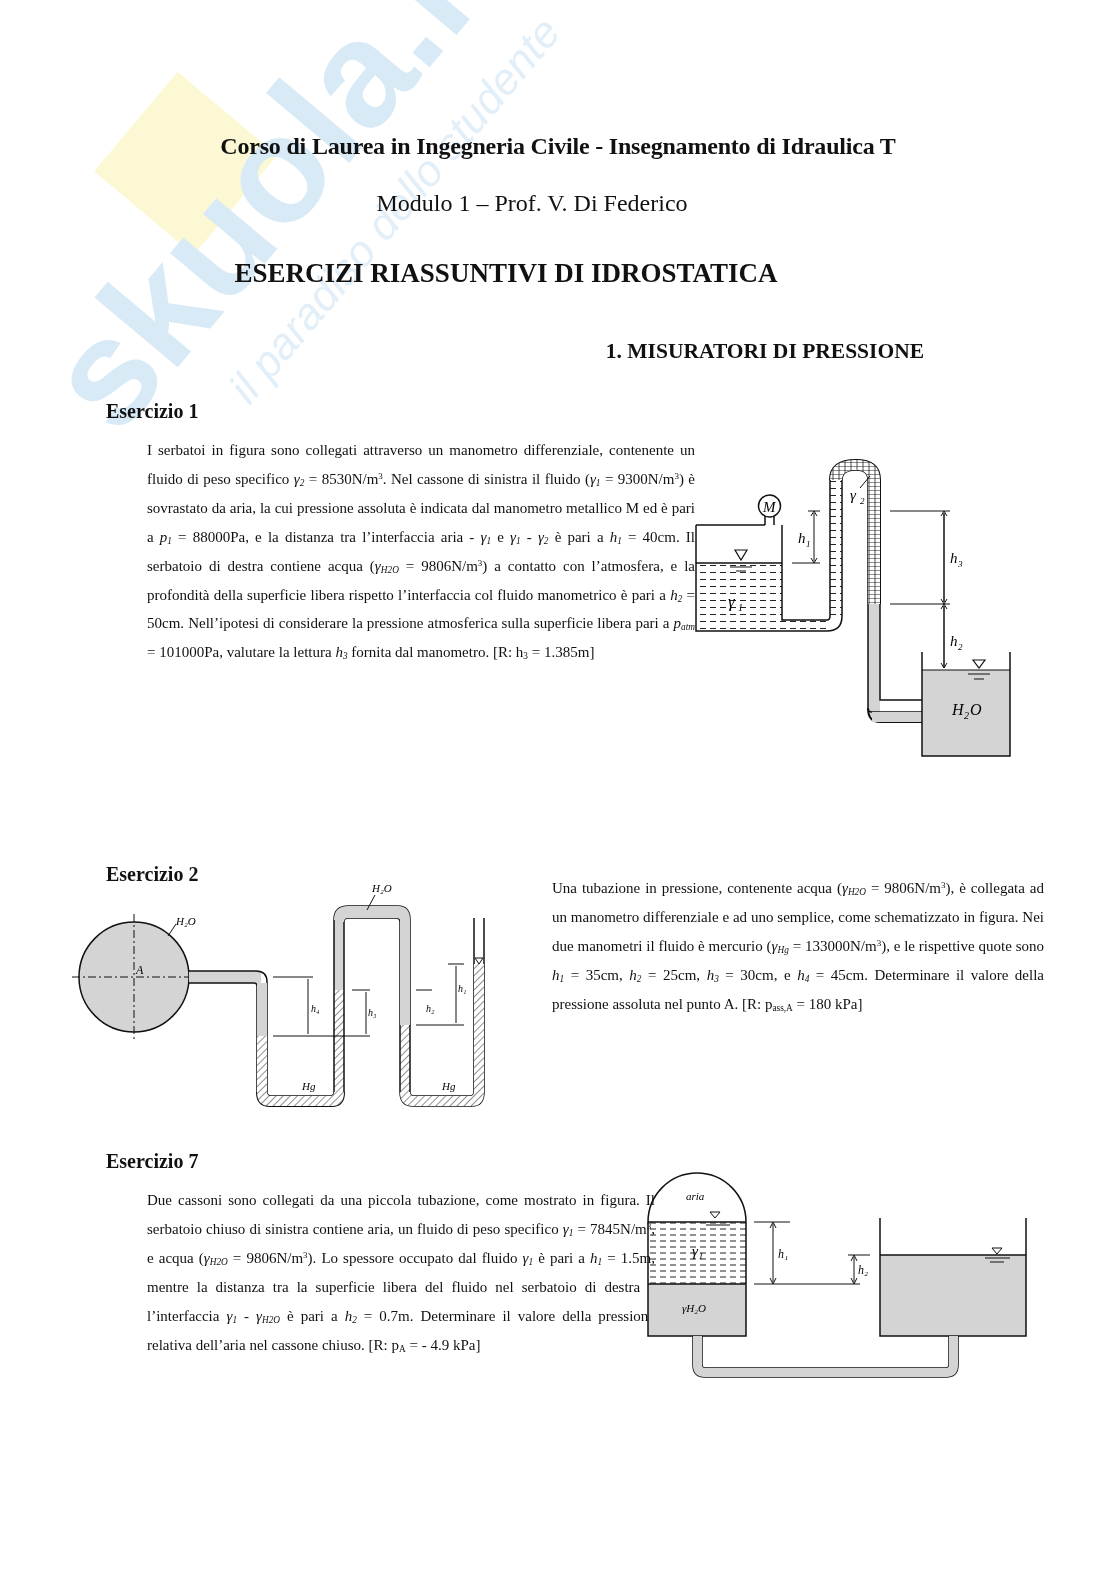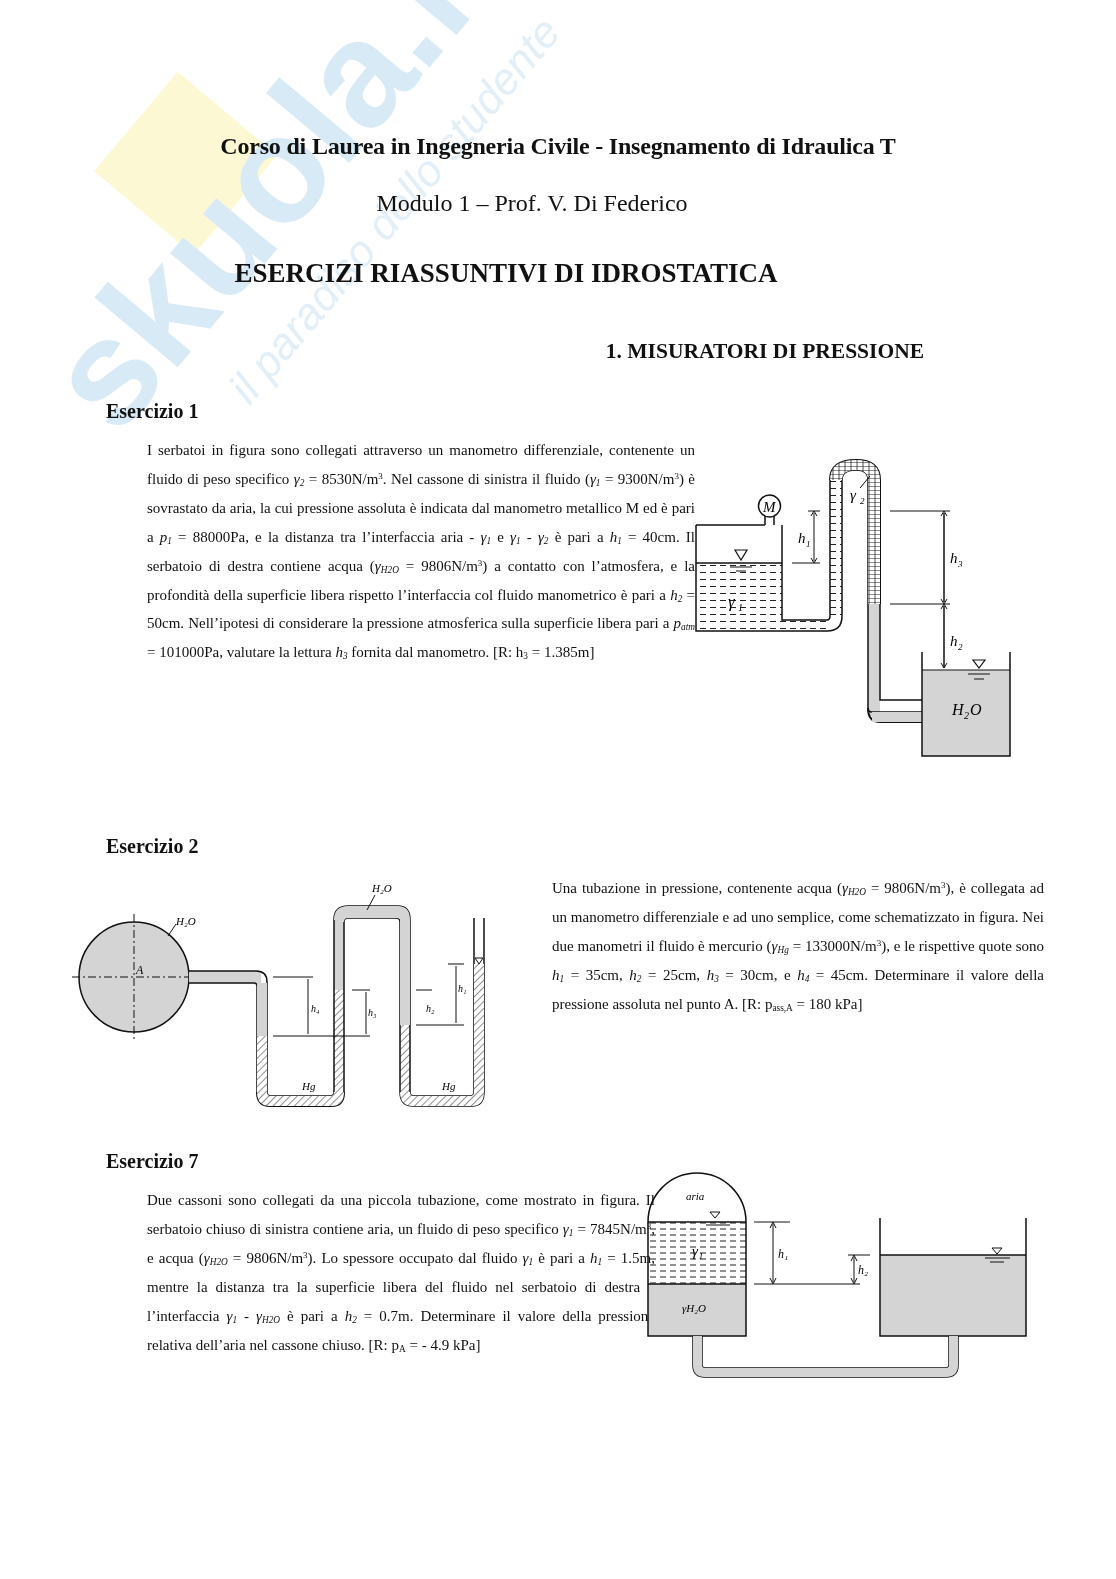--- a/index.html
+++ b/index.html
@@ -103,21 +103,21 @@
   <path d="M242 202 L242 306 L330 306 L330 202" fill="none" stroke="#111" stroke-width="1.5"></path>
   <line x1="242" y1="220" x2="330" y2="220" stroke="#111"></line>
   <path d="M293 210 L305 210 L299 218 Z" fill="none" stroke="#111" stroke-width="1.2"></path>
   <line x1="288" y1="224" x2="310" y2="224" stroke="#111"></line>
     <line x1="294" y1="229" x2="304" y2="229" stroke="#111"></line>
   <text x="272" y="265" font-size="16">H</text>
   <text x="284" y="269" font-size="10">2</text>
   <text x="290" y="265" font-size="16">O</text>
 </svg>
 
-<div class="abs ex-label" style="left:106px; top:835px;">Esercizio 2</div>
+<div class="abs ex-label" style="left:106px; top:863px;">Esercizio 2</div>
 
 <svg class="abs fig" style="left:70px; top:870px;" width="430" height="240" viewBox="0 0 430 240">
   <defs>
     <pattern id="hatch" width="5" height="5" patternUnits="userSpaceOnUse" patternTransform="rotate(45)">
         <rect width="5" height="5" fill="#fff"></rect>
         <line x1="0" y1="0" x2="0" y2="5" stroke="#222" stroke-width="1"></line>
       </pattern>
   </defs>
 
   <circle cx="64" cy="107" r="55" fill="#d4d4d4" stroke="#111" stroke-width="1.5"></circle>

